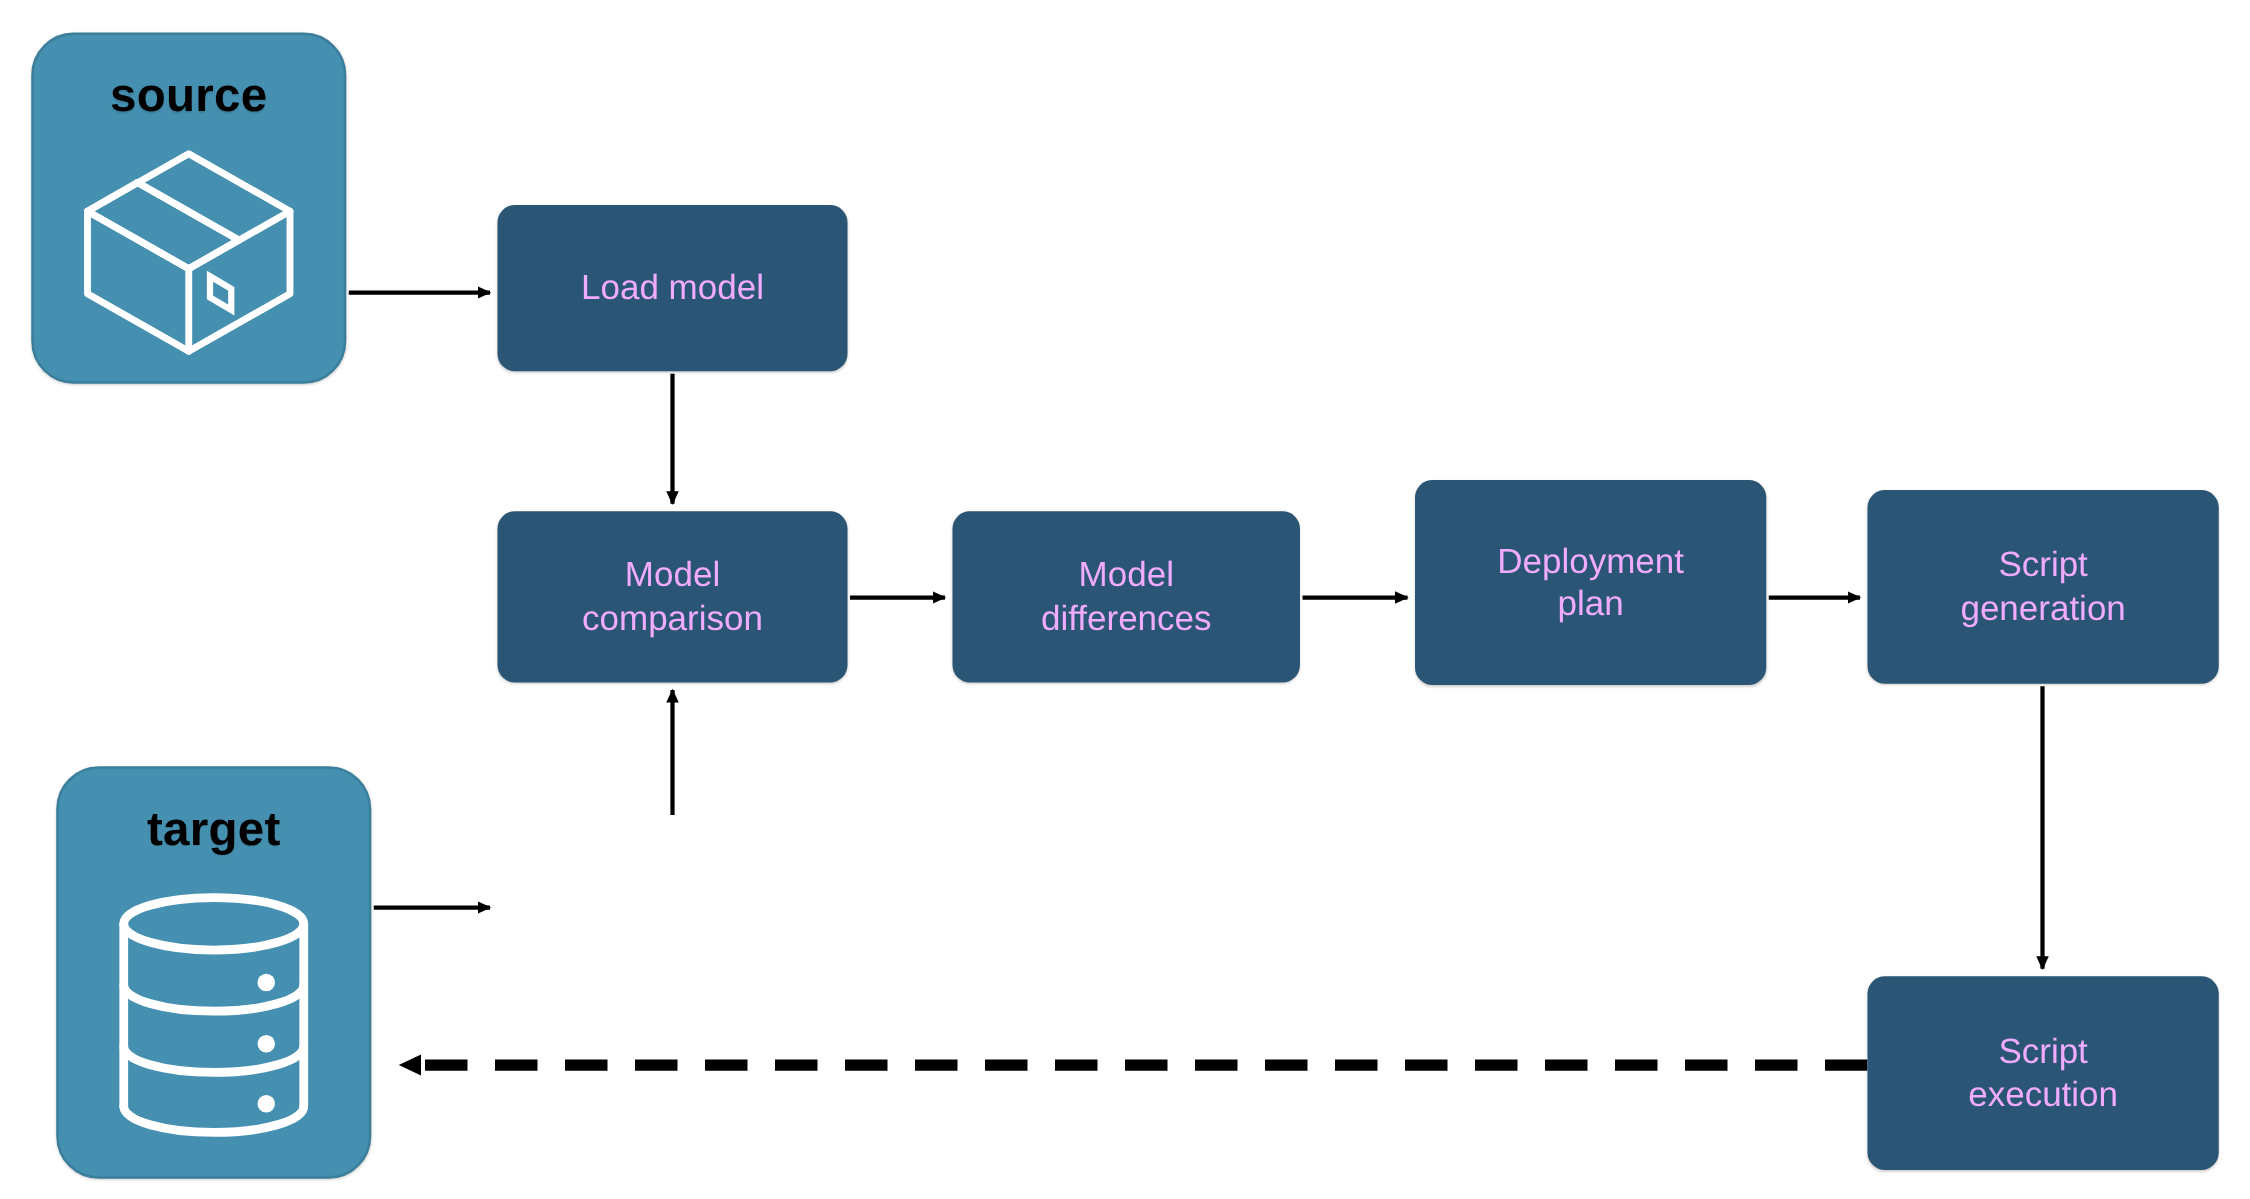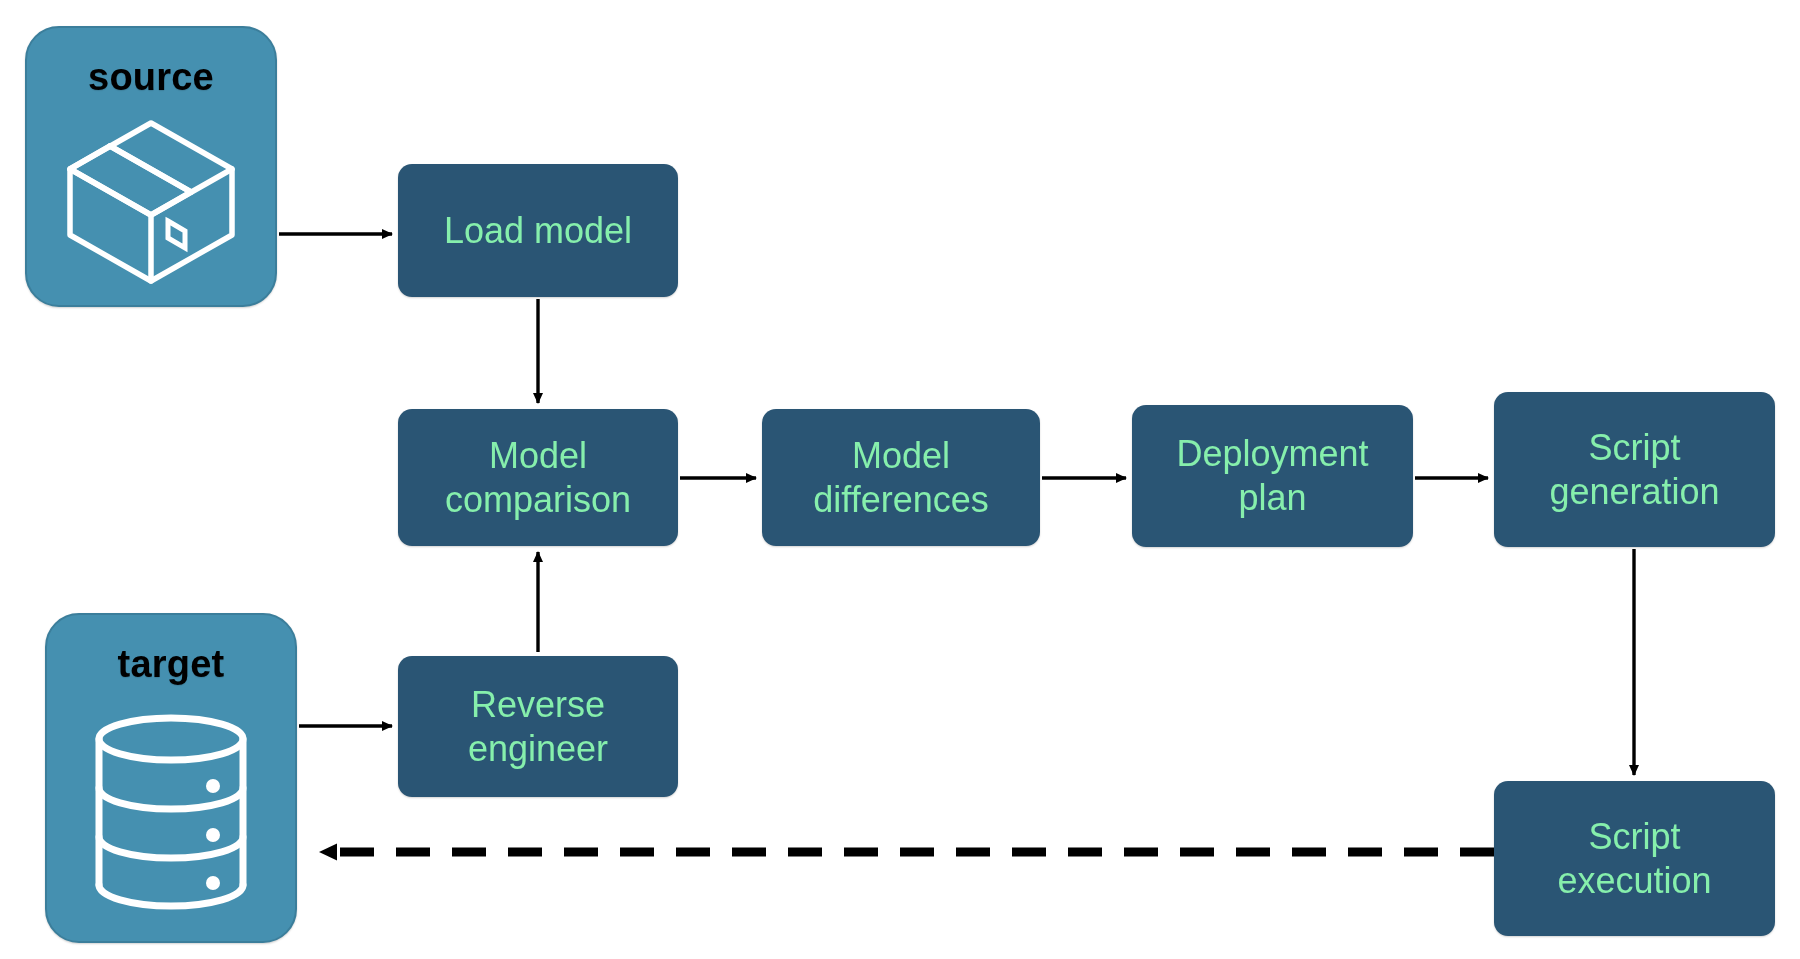--- a/index.html
+++ b/index.html
@@ -46,22 +46,22 @@
     position:absolute;
     background:#2a5574;
     border-radius:14px;
     display:flex;
     align-items:center;
     justify-content:center;
     text-align:center;
     box-shadow:0 1px 2px rgba(0,0,0,0.18);
   }
   .pbox-label {
-    color:#86efac;
-    font-size:36px;
+    color:#f0abfc;
+    font-size:28px;
     line-height:1.22;
     padding:0 10px;
     white-space:pre-line;
   }
   
   #edges {
     position:absolute;
     left:0; top:0;
     width:1800px; height:959px;
     pointer-events:none;
@@ -171,33 +171,29 @@
   <div class="pbox" style="left:398px; top:409px; width:280px; height:137px;">
     <span class="pbox-label">Model
 comparison</span>
   </div>
 
   <div class="pbox" style="left:762px; top:409px; width:278px; height:137px;">
     <span class="pbox-label">Model
 differences</span>
   </div>
 
-  <div class="pbox" style="left:1132px; top:405px; width:281px; height:142px;">
+  <div class="pbox" style="left:1132px; top:384px; width:281px; height:164px;">
     <span class="pbox-label">Deployment
 plan</span>
   </div>
 
   <div class="pbox" style="left:1494px; top:392px; width:281px; height:155px;">
     <span class="pbox-label">Script
 generation</span>
   </div>
 
-  <div class="pbox" style="left:398px; top:656px; width:280px; height:141px;">
-    <span class="pbox-label">Reverse
-engineer</span>
-  </div>
 
   <div class="pbox" style="left:1494px; top:781px; width:281px; height:155px;">
     <span class="pbox-label">Script
 execution</span>
   </div>
 
 </div>
 
 </body></html>

